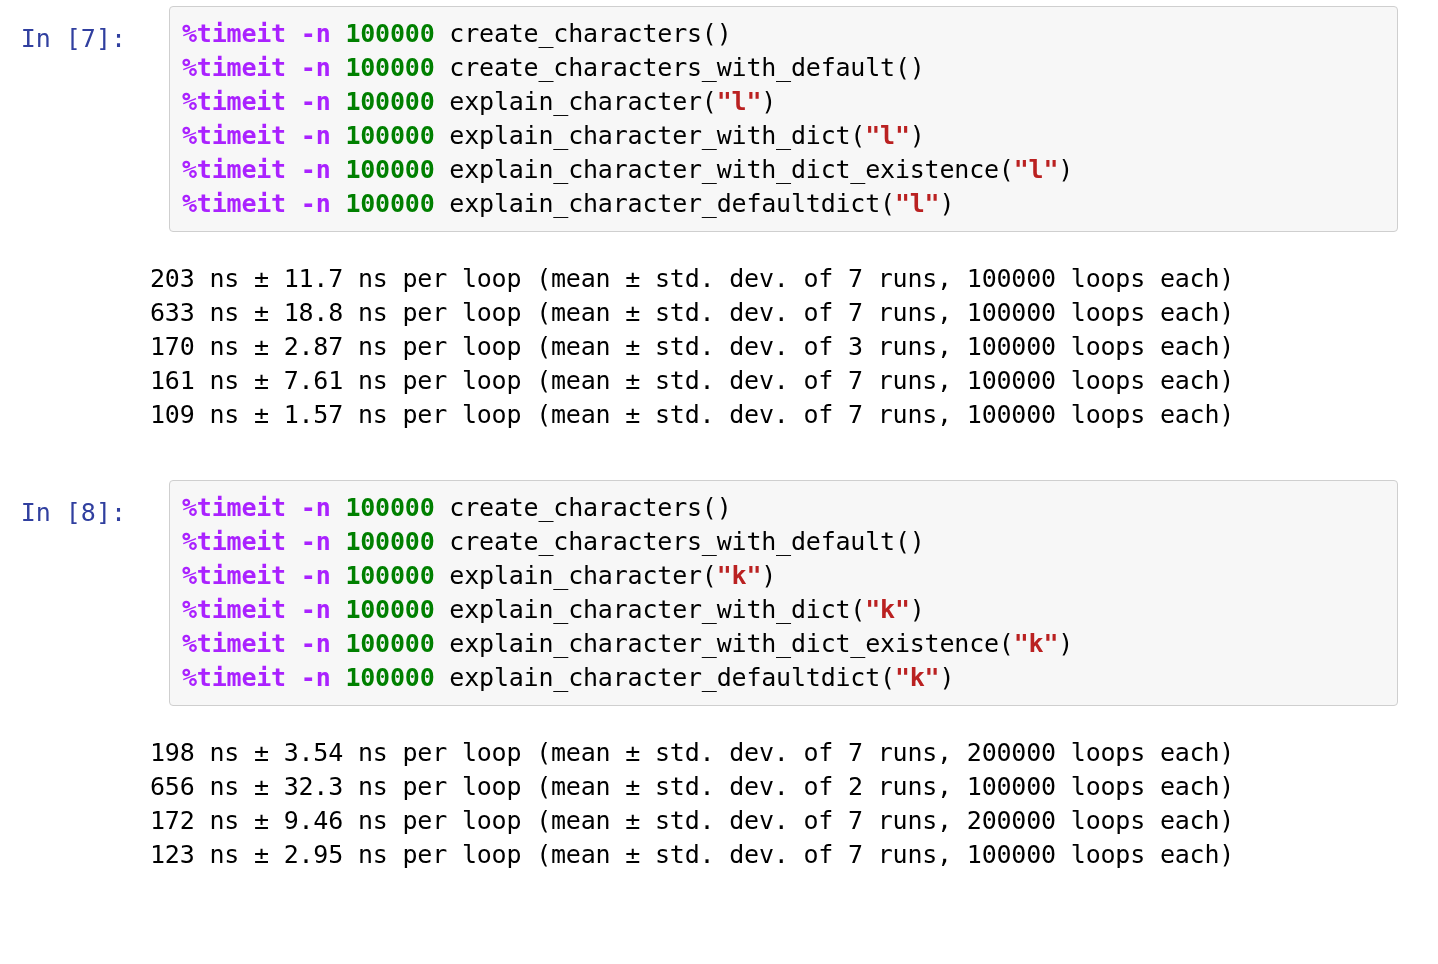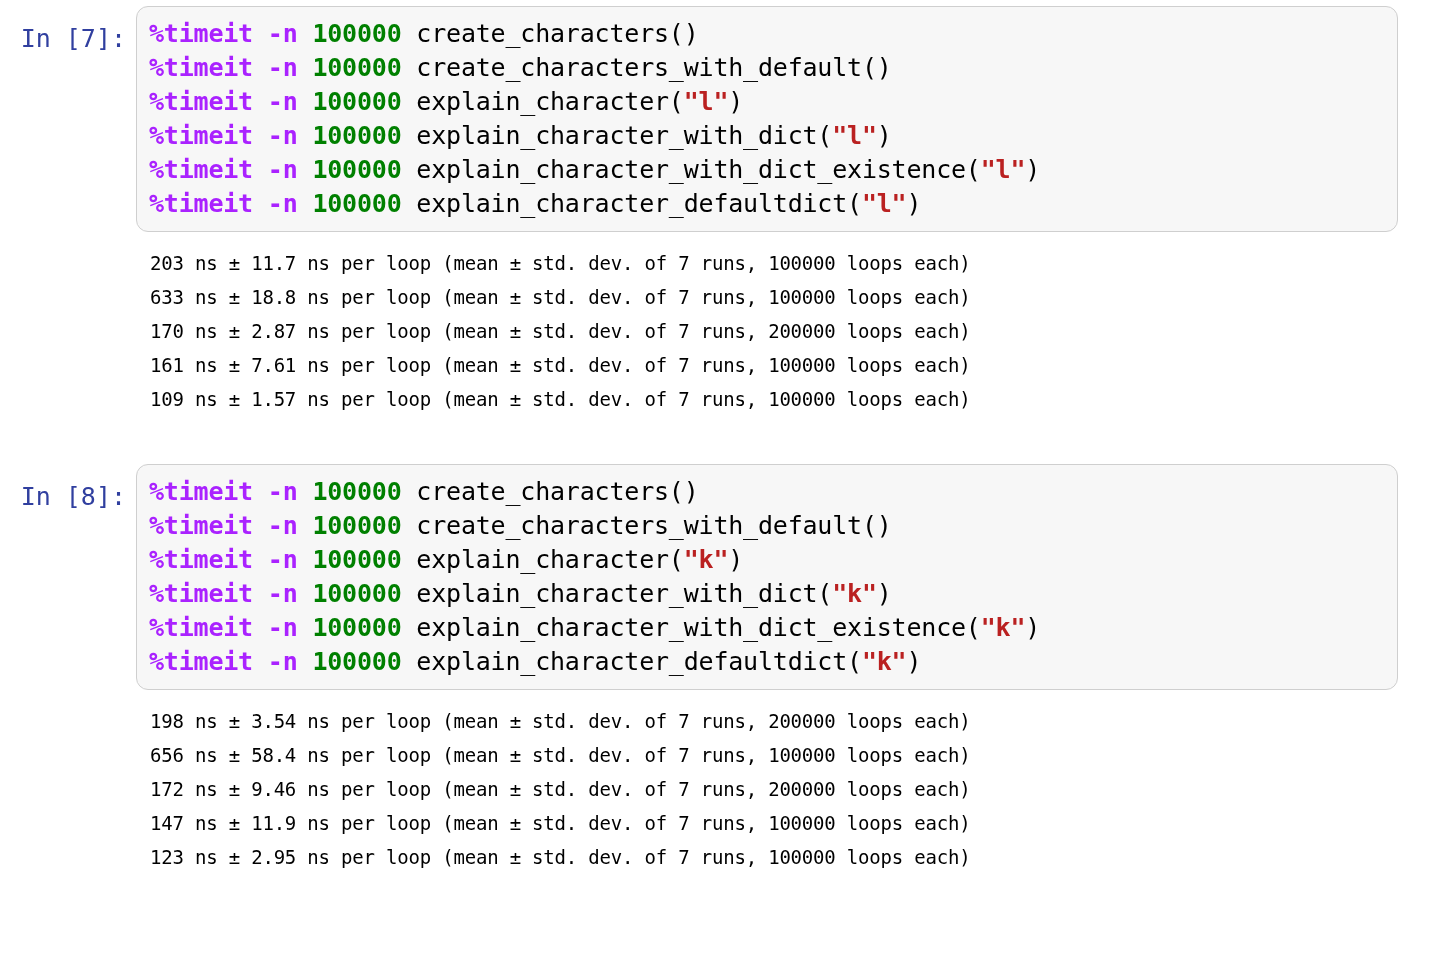--- a/index.html
+++ b/index.html
@@ -19,21 +19,21 @@
     padding-top: 6px;
     box-sizing: border-box;
   }
 
   
   .cell {
     display: flex;
     align-items: flex-start;
     width: 100%;
   }
-  .cell.input-cell { margin-bottom: 0; }
+  .cell.input-cell { margin-bottom: 16px; gap: 33px; }
 
   .prompt {
     flex: 0 0 136px;
     width: 136px;
     box-sizing: border-box;
     padding-right: 10px;
     text-align: right;
     color: #303F9F;
     font-family: "DejaVu Sans Mono", "Liberation Mono", monospace;
     font-size: 25px;
@@ -43,21 +43,21 @@
     white-space: pre;
     user-select: none;
   }
   .prompt.empty { color: transparent; }
 
   .input-area {
     flex: 1 1 auto;
     margin-right: 40px;
     background: #f7f7f7;
     border: 1px solid #cfcfcf;
-    border-radius: 12px;
+    border-radius: 4px;
     padding: 10px 8px 10px 12px;
     box-sizing: border-box;
   }
 
   .code-line {
     font-family: "DejaVu Sans Mono", "Liberation Mono", monospace;
     font-size: 25px;
     line-height: 34px;
     color: #000000;
     white-space: pre;
@@ -77,21 +77,21 @@
     width: 100%;
   }
   .output-area {
     flex: 1 1 auto;
     padding-top: 14px;
     padding-left: 14px;
     box-sizing: border-box;
   }
   .out-line {
     font-family: "DejaVu Sans Mono", "Liberation Mono", monospace;
-    font-size: 19px;
+    font-size: 25px;
     line-height: 34px;
     color: #000000;
     white-space: pre;
     letter-spacing: -0.2px;
   }
 
   .cell-gap { height: 48px; }
 </style>
 </head>
 <body>
@@ -106,40 +106,39 @@
         <div class="code-line"><span class="tok-magic">%timeit</span><span class="tok-plain"> </span><span class="tok-flag">-n</span><span class="tok-plain"> </span><span class="tok-number">100000</span><span class="tok-plain"> </span><span class="tok-plain">explain_character_with_dict(</span><span class="tok-string">"l"</span><span class="tok-plain">)</span></div>
         <div class="code-line"><span class="tok-magic">%timeit</span><span class="tok-plain"> </span><span class="tok-flag">-n</span><span class="tok-plain"> </span><span class="tok-number">100000</span><span class="tok-plain"> </span><span class="tok-plain">explain_character_with_dict_existence(</span><span class="tok-string">"l"</span><span class="tok-plain">)</span></div>
         <div class="code-line"><span class="tok-magic">%timeit</span><span class="tok-plain"> </span><span class="tok-flag">-n</span><span class="tok-plain"> </span><span class="tok-number">100000</span><span class="tok-plain"> </span><span class="tok-plain">explain_character_defaultdict(</span><span class="tok-string">"l"</span><span class="tok-plain">)</span></div>
       </div>
     </div>
     <div class="output-cell">
       <div class="prompt empty">&nbsp;</div>
       <div class="output-area">
         <div class="out-line">203 ns ± 11.7 ns per loop (mean ± std. dev. of 7 runs, 100000 loops each)</div>
         <div class="out-line">633 ns ± 18.8 ns per loop (mean ± std. dev. of 7 runs, 100000 loops each)</div>
-        <div class="out-line">170 ns ± 2.87 ns per loop (mean ± std. dev. of 7 runs, 200000 loops each)</div>
+        <div class="out-line">170 ns ± 2.87 ns per loop (mean ± std. dev. of 3 runs, 100000 loops each)</div>
         <div class="out-line">161 ns ± 7.61 ns per loop (mean ± std. dev. of 7 runs, 100000 loops each)</div>
         <div class="out-line">109 ns ± 1.57 ns per loop (mean ± std. dev. of 7 runs, 100000 loops each)</div>
       </div>
     </div>
     <div class="cell-gap"></div>
     <div class="cell input-cell">
       <div class="prompt">In [8]:</div>
       <div class="input-area">
         <div class="code-line"><span class="tok-magic">%timeit</span><span class="tok-plain"> </span><span class="tok-flag">-n</span><span class="tok-plain"> </span><span class="tok-number">100000</span><span class="tok-plain"> </span><span class="tok-plain">create_characters()</span></div>
         <div class="code-line"><span class="tok-magic">%timeit</span><span class="tok-plain"> </span><span class="tok-flag">-n</span><span class="tok-plain"> </span><span class="tok-number">100000</span><span class="tok-plain"> </span><span class="tok-plain">create_characters_with_default()</span></div>
         <div class="code-line"><span class="tok-magic">%timeit</span><span class="tok-plain"> </span><span class="tok-flag">-n</span><span class="tok-plain"> </span><span class="tok-number">100000</span><span class="tok-plain"> </span><span class="tok-plain">explain_character(</span><span class="tok-string">"k"</span><span class="tok-plain">)</span></div>
         <div class="code-line"><span class="tok-magic">%timeit</span><span class="tok-plain"> </span><span class="tok-flag">-n</span><span class="tok-plain"> </span><span class="tok-number">100000</span><span class="tok-plain"> </span><span class="tok-plain">explain_character_with_dict(</span><span class="tok-string">"k"</span><span class="tok-plain">)</span></div>
         <div class="code-line"><span class="tok-magic">%timeit</span><span class="tok-plain"> </span><span class="tok-flag">-n</span><span class="tok-plain"> </span><span class="tok-number">100000</span><span class="tok-plain"> </span><span class="tok-plain">explain_character_with_dict_existence(</span><span class="tok-string">"k"</span><span class="tok-plain">)</span></div>
         <div class="code-line"><span class="tok-magic">%timeit</span><span class="tok-plain"> </span><span class="tok-flag">-n</span><span class="tok-plain"> </span><span class="tok-number">100000</span><span class="tok-plain"> </span><span class="tok-plain">explain_character_defaultdict(</span><span class="tok-string">"k"</span><span class="tok-plain">)</span></div>
       </div>
     </div>
     <div class="output-cell">
       <div class="prompt empty">&nbsp;</div>
       <div class="output-area">
         <div class="out-line">198 ns ± 3.54 ns per loop (mean ± std. dev. of 7 runs, 200000 loops each)</div>
-        <div class="out-line">656 ns ± 58.4 ns per loop (mean ± std. dev. of 7 runs, 100000 loops each)</div>
+        <div class="out-line">656 ns ± 32.3 ns per loop (mean ± std. dev. of 2 runs, 100000 loops each)</div>
         <div class="out-line">172 ns ± 9.46 ns per loop (mean ± std. dev. of 7 runs, 200000 loops each)</div>
-        <div class="out-line">147 ns ± 11.9 ns per loop (mean ± std. dev. of 7 runs, 100000 loops each)</div>
         <div class="out-line">123 ns ± 2.95 ns per loop (mean ± std. dev. of 7 runs, 100000 loops each)</div>
       </div>
     </div>
   </div>
 
 </body></html>

